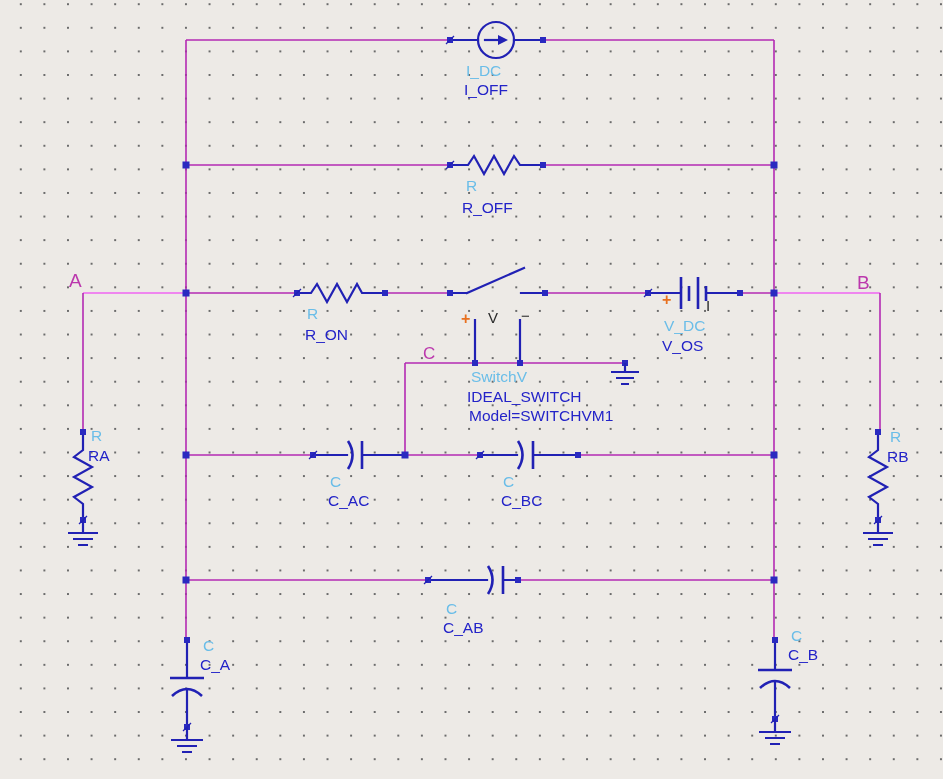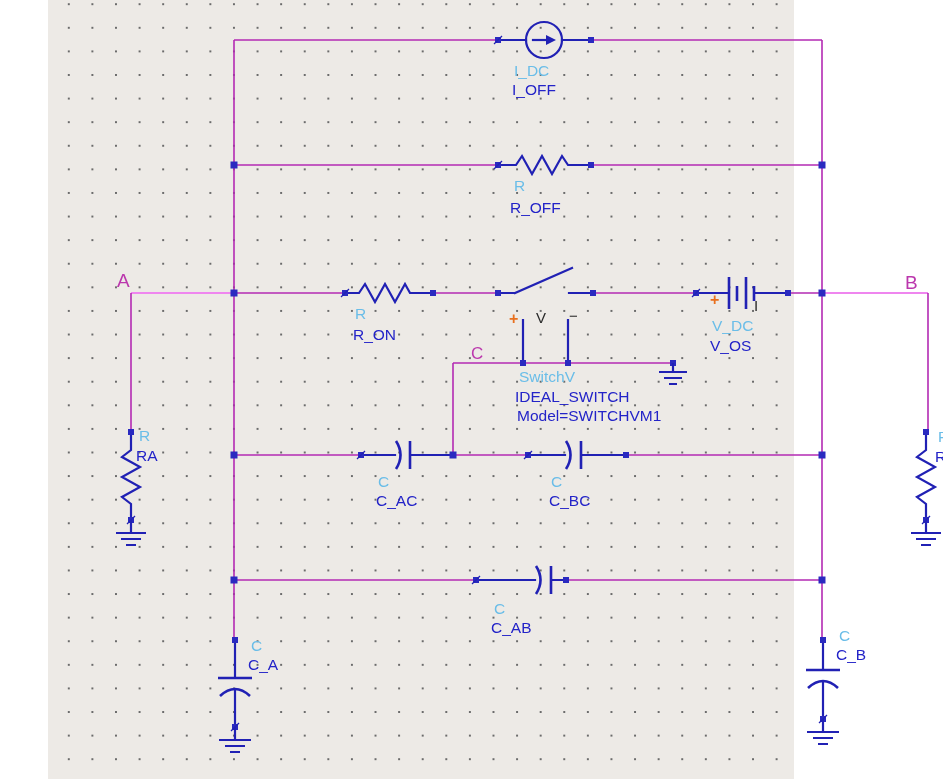--- a/index.html
+++ b/index.html
@@ -1,23 +1,22 @@
 <!DOCTYPE html>
 <html style="--background: #edeae6; --grid_dot: #6b6b6b; --wire: #b32ab3; --wire_highlight: #ef86ef; --symbol_blue: #2121b4; --terminal_blue: #2a2ac0; --id_label: #6abde8; --name_label: #2323c8; --node_label: #bb37ad; --plus_orange: #e8701e; --annotation_dark: #2a2a2a;"><head>
 <meta charset="utf-8">
 <style>
   html,body{margin:0;padding:0;}
   body{width:943px;height:779px;overflow:hidden;font-family:"Liberation Sans",sans-serif;}
   .canvas{
-    position:relative;width:746px;height:779px;
+    position:relative;width:943px;height:779px;
     background-color:var(--background,#edeae6);
     background-image:radial-gradient(circle,var(--grid_dot,#6b6b6b) 0.8px,transparent 1.2px);
     background-size:23.6px 23.6px;
     background-position:9px 16px;
-    margin-left:48px;
   }
   svg{position:absolute;left:0;top:0;}
   .wire{stroke:var(--wire,#b32ab3);stroke-width:1.6;fill:none;}
   .wire-hl{stroke:var(--wire_highlight,#ef86ef);stroke-width:1.8;fill:none;}
   .sym{stroke:var(--symbol_blue,#2121b4);stroke-width:2.2;fill:none;stroke-linecap:square;}
   .plate{stroke:var(--symbol_blue,#2121b4);stroke-width:2.6;fill:none;stroke-linecap:butt;}
   .gnd{stroke:var(--symbol_blue,#2121b4);stroke-width:2.2;fill:none;stroke-linecap:butt;}
   .term{fill:var(--terminal_blue,#2a2ac0);stroke:none;}
   .junction{fill:var(--terminal_blue,#2a2ac0);stroke:none;}
   .tick{stroke:var(--symbol_blue,#2121b4);stroke-width:1.3;fill:none;}

